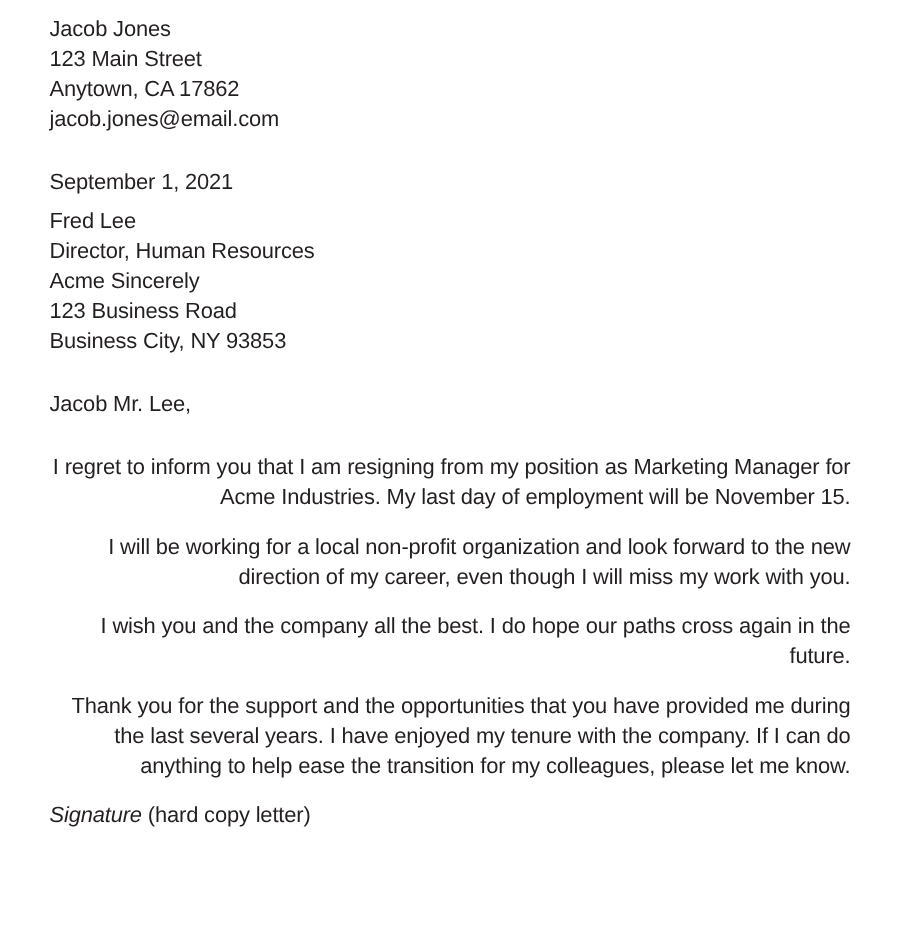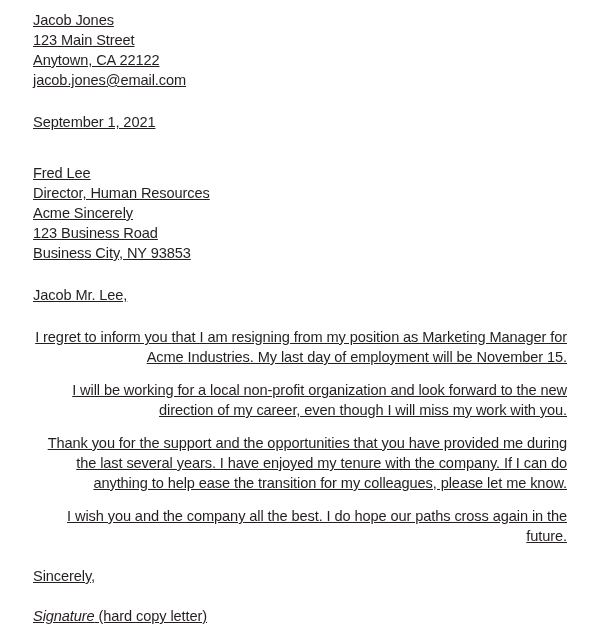--- a/index.html
+++ b/index.html
@@ -15,40 +15,39 @@
     color: #231f20;
     overflow: hidden;
   }
 
   .letter {
     box-sizing: border-box;
     width: 600px;
     height: 523px;
     padding: 10px 33px 0 33px;
     background: #ffffff;
-    text-decoration: underline;
   }
 
   .block {
     font-size: 14.6px;
     line-height: 20px;
     letter-spacing: -0.1px;
   }
 
   
   .address-block {
     margin: 0 0 22px 0;
   }
   .address-block .line {
     display: block;
     white-space: pre;
   }
 
   .date-line {
-    margin: 0 0 31px 0;
+    margin: 0 0 6px 0;
   }
 
   .salutation {
     margin: 0 0 22px 0;
   }
 
   .para {
     margin: 0 0 13px 0;
     max-width: 534px;
     text-align: right;
@@ -69,40 +68,39 @@
   
 </style>
 </head>
 <body>
 
 <div class="letter">
 
   <div class="block address-block">
     <span class="line">Jacob Jones</span>
     <span class="line">123 Main Street</span>
-    <span class="line">Anytown, CA 22122</span>
+    <span class="line">Anytown, CA 17862</span>
     <span class="line">jacob.jones@email.com</span>
   </div>
 
   <div class="block date-line">September 1, 2021</div>
 
   <div class="block address-block">
     <span class="line">Fred Lee</span>
     <span class="line">Director, Human Resources</span>
     <span class="line">Acme Sincerely</span>
     <span class="line">123 Business Road</span>
     <span class="line">Business City, NY 93853</span>
   </div>
 
   <div class="block salutation">Jacob Mr. Lee,</div>
 
   <p class="block para">I regret to inform you that I am resigning from my position as Marketing Manager for Acme Industries. My last day of employment will be November 15.</p>
   <p class="block para">I will be working for a local non-profit organization and look forward to the new direction of my career, even though I will miss my work with you.</p>
+  <p class="block para">I wish you and the company all the best. I do hope our paths cross again in the future.</p>
   <p class="block para">Thank you for the support and the opportunities that you have provided me during the last several years. I have enjoyed my tenure with the company. If I can do anything to help ease the transition for my colleagues, please let me know.</p>
-  <p class="block para">I wish you and the company all the best. I do hope our paths cross again in the future.</p>
 
-  <div class="block closing">Sincerely,</div>
 
   <div class="block signature-line">
     <span class="sig-italic">Signature</span><span> (hard copy letter)</span>
   </div>
 
 </div>
 
 </body></html>

